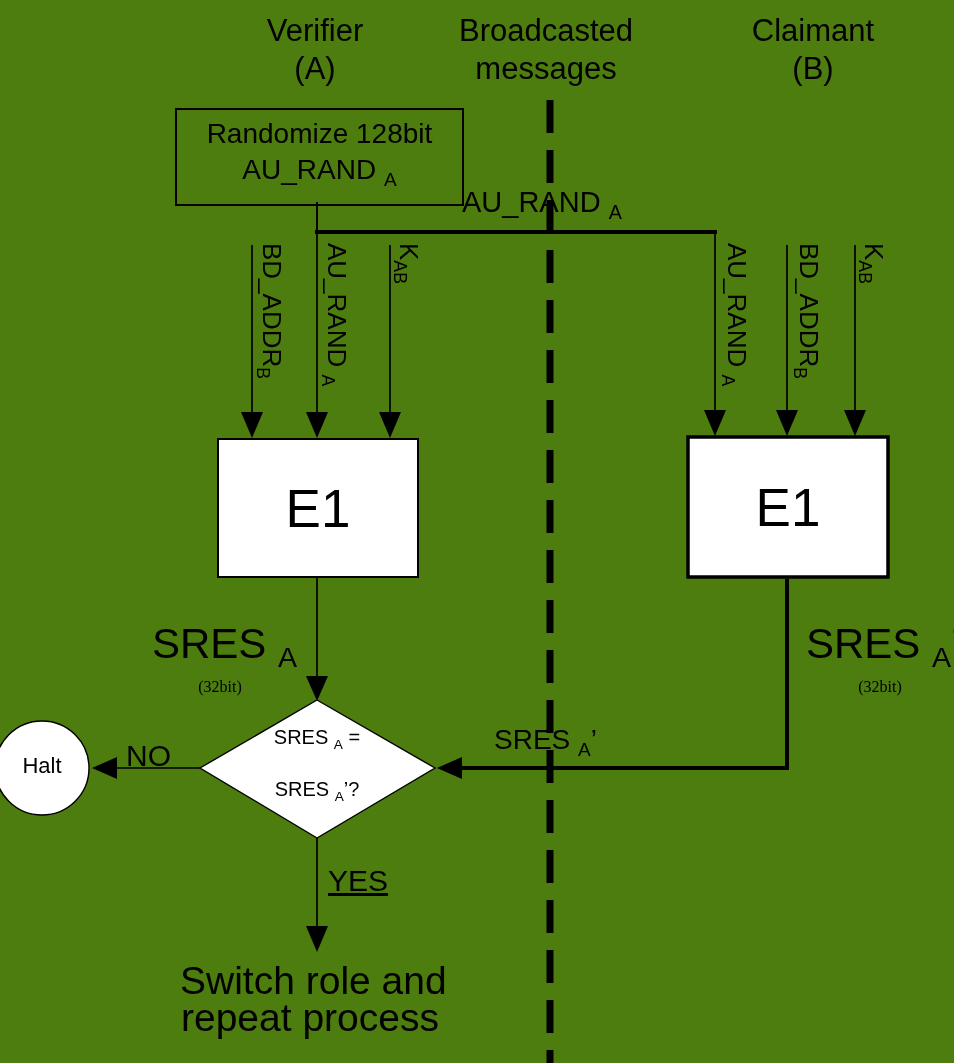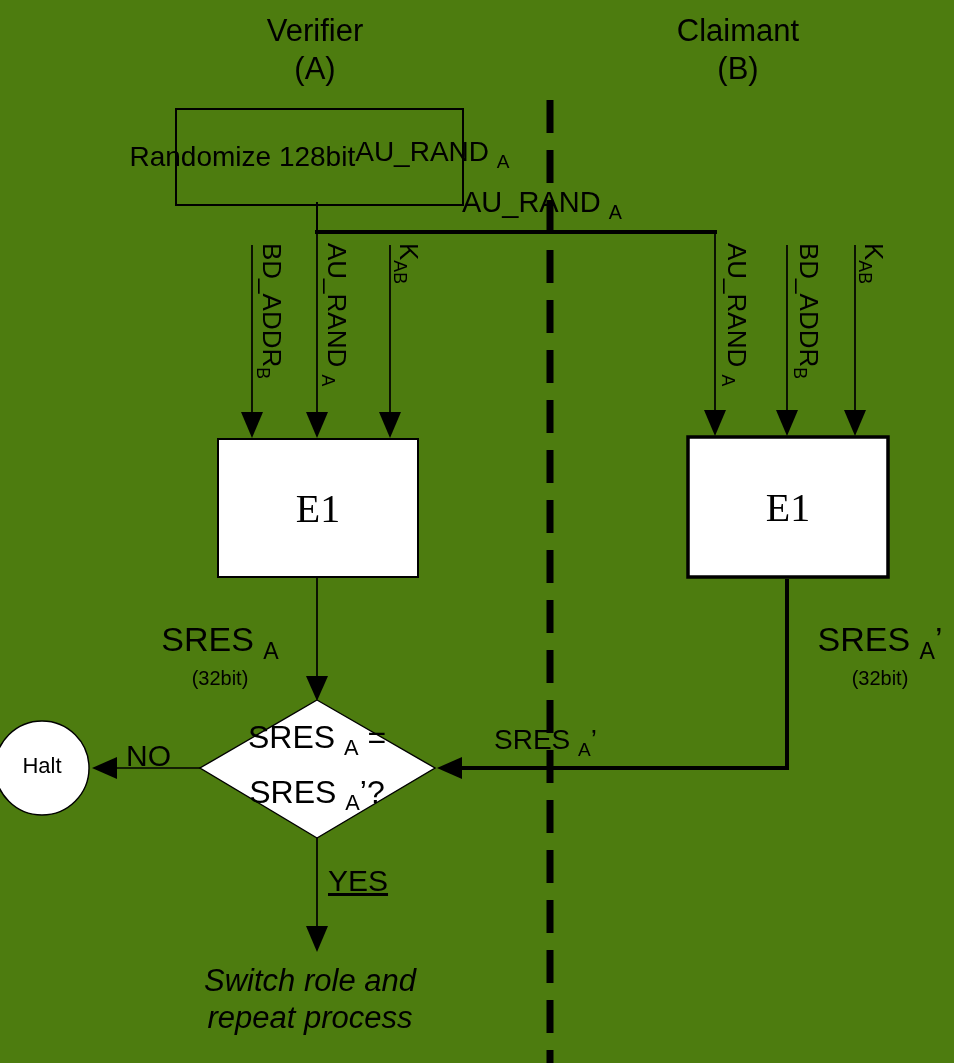--- a/index.html
+++ b/index.html
@@ -9,28 +9,28 @@
     background:#4d7c0f;
     font-family:"Liberation Sans", sans-serif;
     color:#000;
     overflow:hidden;
   }
   #shapes{position:absolute;left:0;top:0;z-index:1;}
   .txt{position:absolute;z-index:2;white-space:nowrap;}
   .center{text-align:center;}
   .hdr{font-size:31px;line-height:38px;}
   .boxtext{font-size:28px;line-height:36px;}
-  .e1{font-size:40px;font-family:Liberation Serif, serif;}
-  .big{font-size:34px;}
-  .bits{font-size:20px;line-height:26px;}
+  .e1{font-size:53px;}
+  .big{font-size:42px;}
+  .bits{font-size:16px;line-height:26px;font-family:Liberation Serif, serif;}
   .msg{font-size:29px;}
   .small-lab{font-size:30px;}
   .halt{font-size:22px;}
-  .result{font-size:31px;line-height:37px;font-style:italic;}
-  .dia{font-size:32px;line-height:45px;}
+  .result{font-size:39px;line-height:37px;}
+  .dia{font-size:20px;line-height:45px;}
   sub{font-size:0.68em;}
   .vlabel{
     position:absolute;z-index:2;
     font-size:26px;line-height:30px;white-space:nowrap;
     transform:rotate(90deg);
     transform-origin:0 0;
   }
   .flexcenter{display:flex;align-items:center;justify-content:center;}
 </style>
 </head>
@@ -75,26 +75,30 @@
     <circle cx="42" cy="768" r="47" fill="#fff" stroke="#000" stroke-width="1.4"></circle>
 
     <line x1="317" y1="838" x2="317" y2="928" stroke="#000" stroke-width="1.7"></line>
     <polygon points="306,926 328,926 317,952" fill="#000"></polygon>
   </svg>
 
   <div class="txt hdr center" style="left:230px;top:12px;width:170px;">
     <div>Verifier</div>
     <div>(A)</div>
   </div>
-  <div class="txt hdr center" style="left:653px;top:12px;width:170px;">
+  <div class="txt hdr center" style="left:451px;top:12px;width:190px;">
+    <div>Broadcasted</div>
+    <div>messages</div>
+  </div>
+  <div class="txt hdr center" style="left:728px;top:12px;width:170px;">
     <div>Claimant</div>
     <div>(B)</div>
   </div>
 
-  <div class="txt boxtext center flexcenter" style="left:175px;top:108px;width:285px;height:94px;border:2px solid #000;flex-direction:row;">
+  <div class="txt boxtext center flexcenter" style="left:175px;top:108px;width:285px;height:94px;border:2px solid #000;flex-direction:column;">
     <div>Randomize 128bit</div>
     <div><span>AU_RAND</span> <sub>A</sub></div>
   </div>
 
   <div class="txt msg" style="left:462px;top:186px;"><span>AU_RAND</span> <sub>A</sub></div>
 
   <div class="vlabel" style="left:287px;top:243px;"><span>BD_ADDR</span><sub>B</sub></div>
   <div class="vlabel" style="left:352px;top:243px;"><span>AU_RAND</span> <sub>A</sub></div>
   <div class="vlabel" style="left:424px;top:243px;"><span>K</span><sub>AB</sub></div>
 

